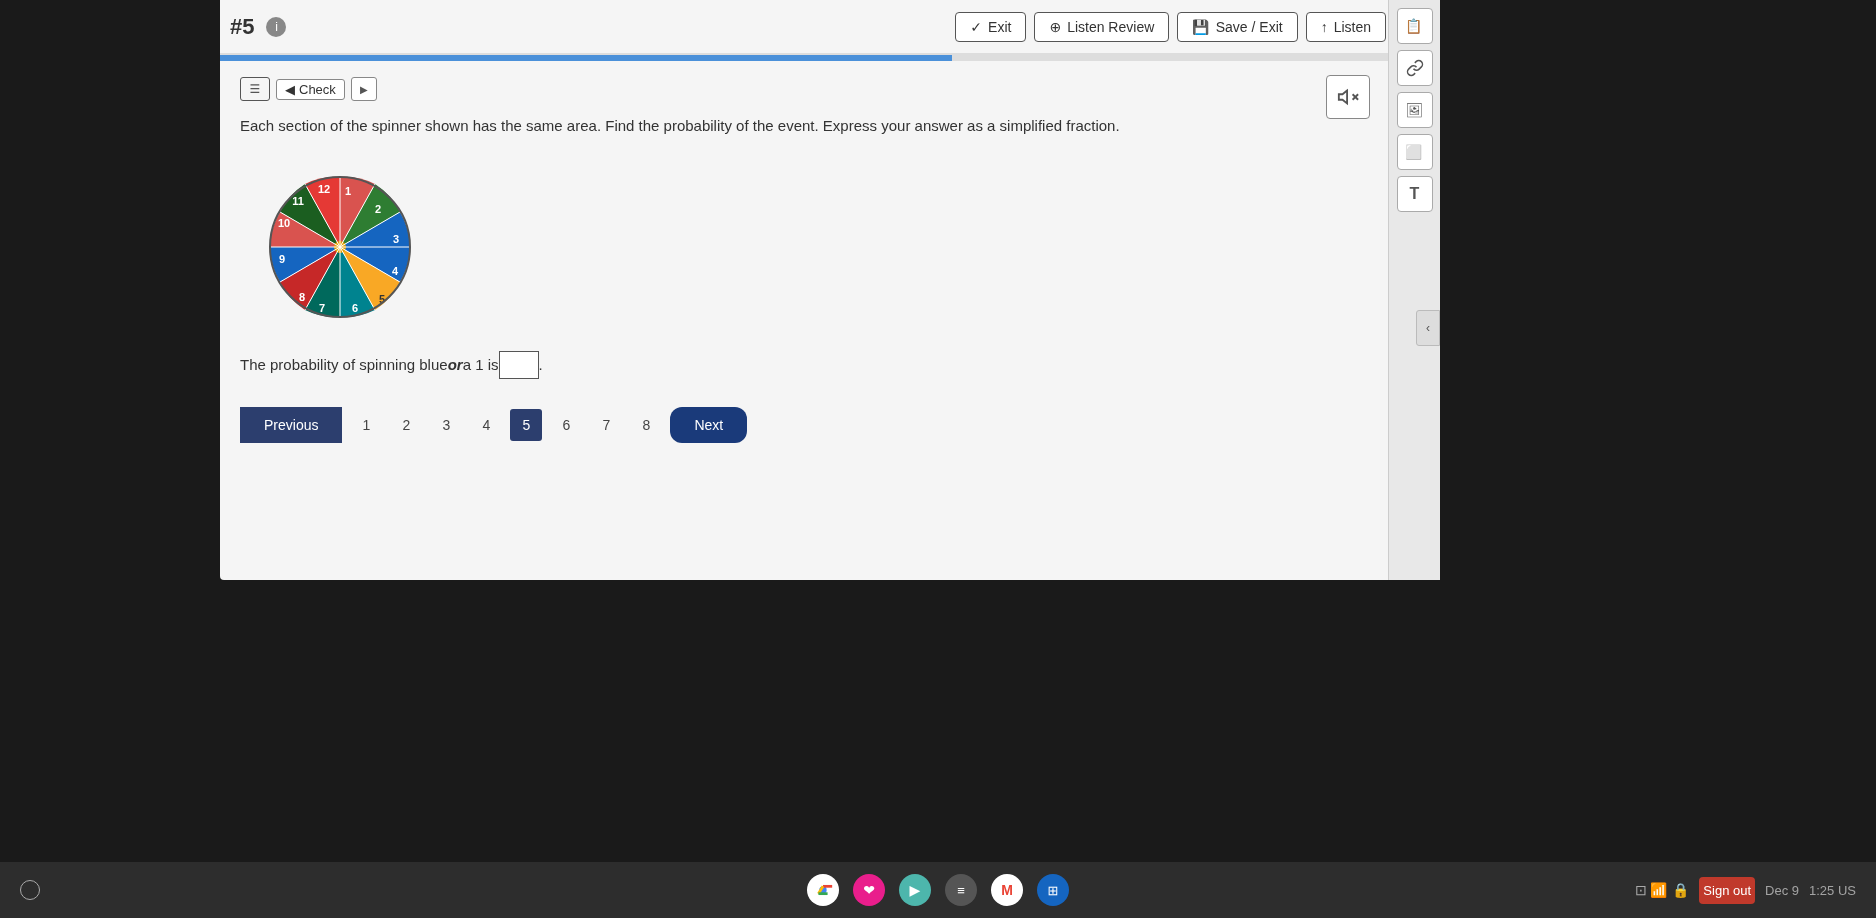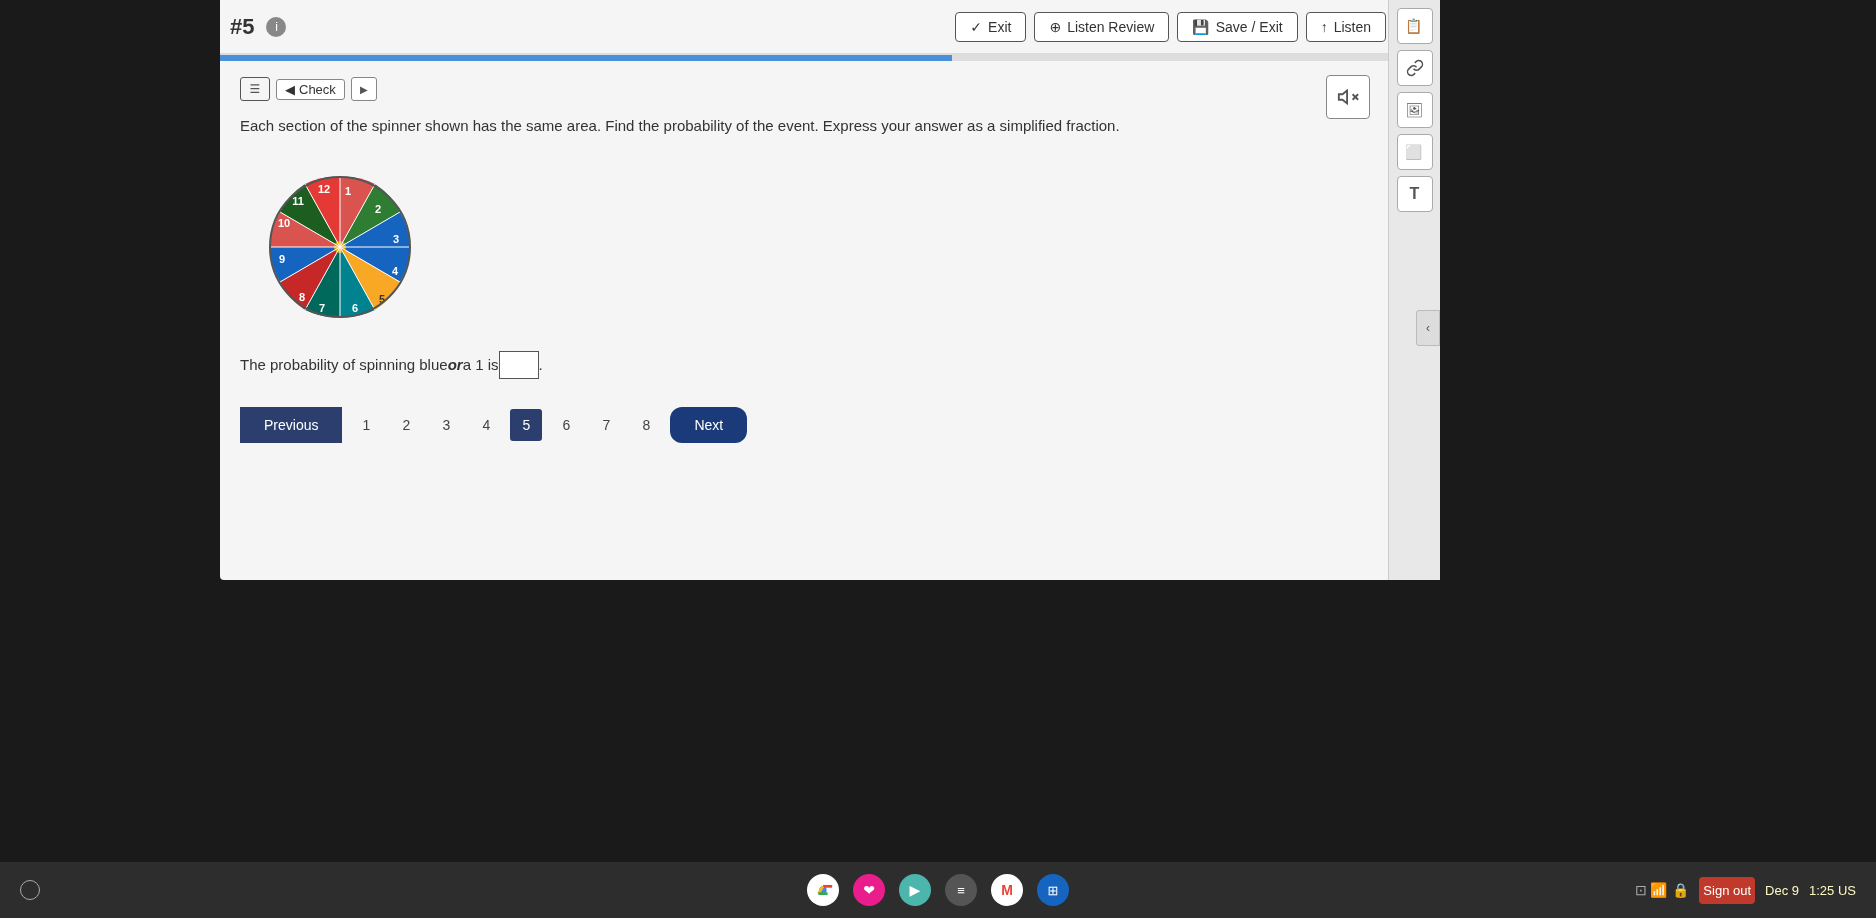--- a/index.html
+++ b/index.html
@@ -381,21 +381,21 @@
       color: white;
       border: none;
       padding: 6px 4px;
       border-radius: 4px;
       font-size: 13px;
       cursor: pointer;
       font-weight: 500;
     }
 
     .taskbar-time {
-      color: #fef9c3;
+      color: #a3a3a3;
       font-size: 13px;
     }
 
     .taskbar-systray {
       display: flex;
       align-items: center;
       gap: 6px;
     }
 
     

